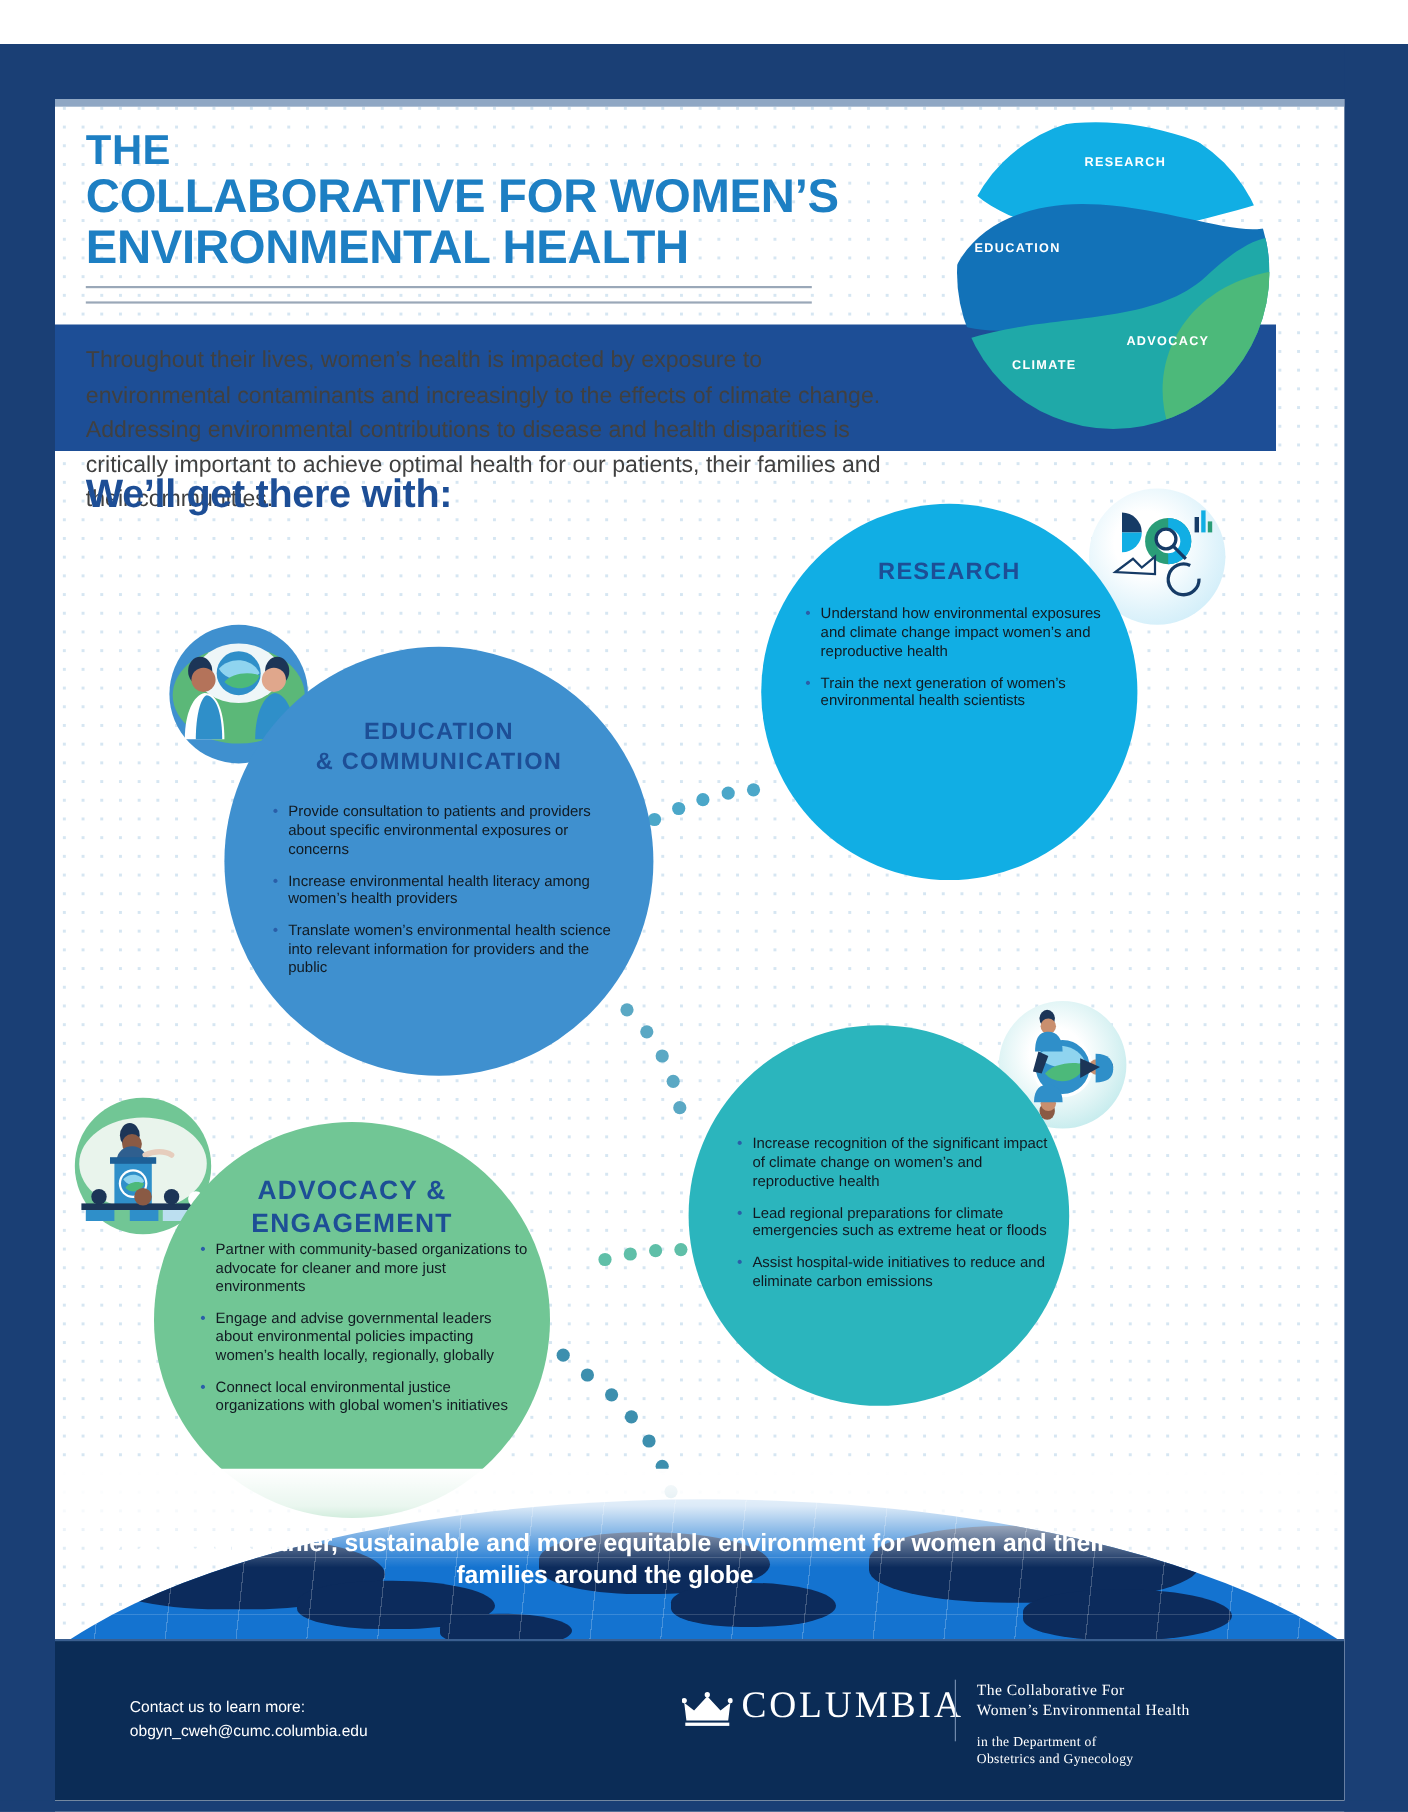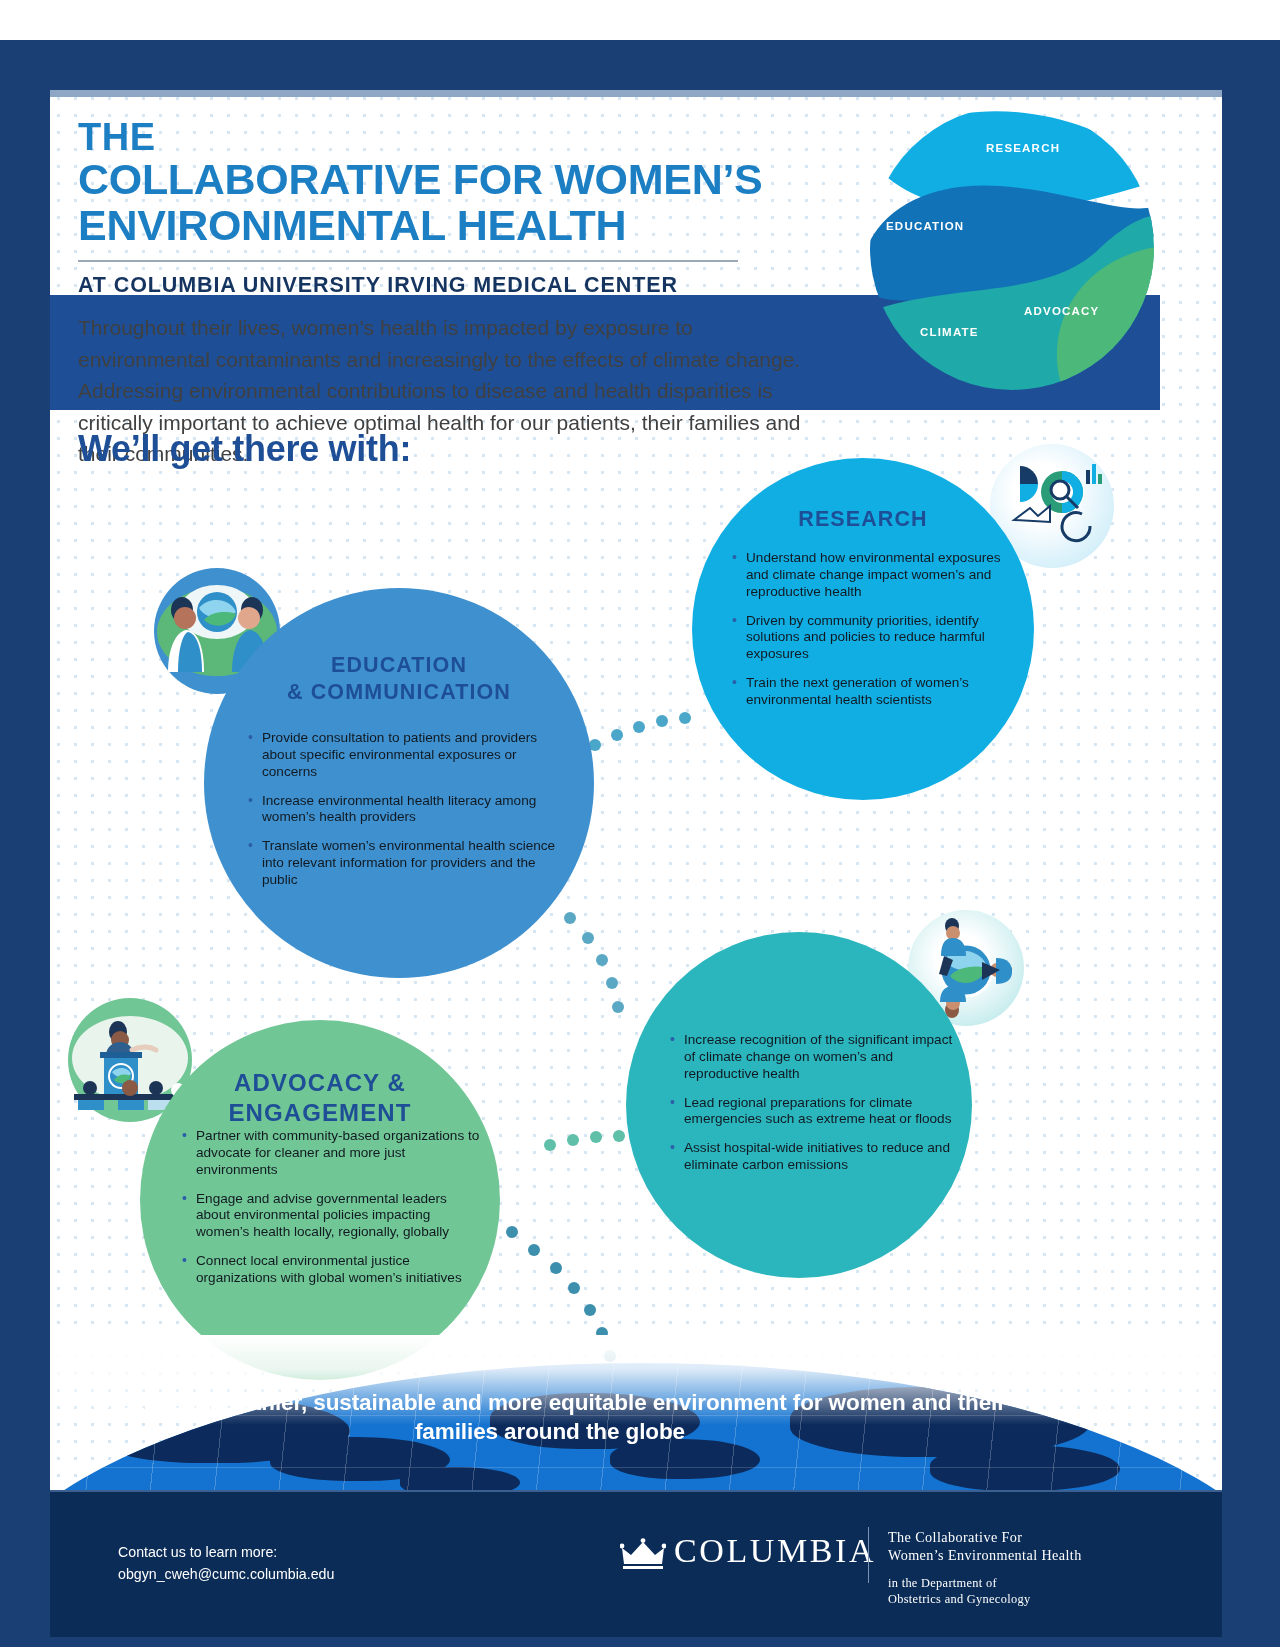--- a/index.html
+++ b/index.html
@@ -222,21 +222,20 @@
   <div class="canvas">
 
     <div class="dots"></div>
     <div class="header-top-rule"></div>
 
     <div class="head-area">
       <div class="title-the">THE</div>
       <div class="title-main">COLLABORATIVE FOR WOMEN’S</div>
       <div class="title-main">ENVIRONMENTAL HEALTH</div>
       <div class="rule"></div>
-      <div class="subtitle">AT COLUMBIA UNIVERSITY IRVING MEDICAL CENTER</div>
       <div class="rule2"></div>
     </div>
 
     <div class="intro-band"></div>
     <div class="intro-text">Throughout their lives, women’s health is impacted by exposure to environmental contaminants and increasingly to the effects of climate change. Addressing environmental contributions to disease and health disparities is critically important to achieve optimal health for our patients, their families and their communities.</div>
 
     <div class="logo-wrap">
       <svg width="320" height="300" viewBox="0 0 320 300">
         <defs>
           <clipPath id="logoCircle">
@@ -312,21 +311,20 @@
         <rect x="102" y="20" width="4" height="20" fill="#11aee4"></rect>
         <rect x="108" y="30" width="4" height="10" fill="#2a9d78"></rect>
         <path d="M24 76 l16 -12 l8 8 l12 -10 v16 z" fill="#ffffff" stroke="#163b66" stroke-width="2"></path>
         <path d="M92 70 a14 14 0 1 0 8 12" fill="none" stroke="#163b66" stroke-width="3"></path>
       </svg>
     </div>
     <div class="bubble" id="b-research">
       <div class="bubble-title">RESEARCH</div>
       <ul class="bullets">
         <li>Understand how environmental exposures and climate change impact women’s and reproductive health</li>
-        <li>Driven by community priorities, identify solutions and policies to reduce harmful exposures</li>
         <li>Train the next generation of women’s environmental health scientists</li>
       </ul>
     </div>
 
     <div class="bubble" id="b-education-icon">
       <svg width="126" height="126" viewBox="0 0 126 126">
         <ellipse cx="63" cy="64" rx="60" ry="44" fill="#5bb878"></ellipse>
         <ellipse cx="63" cy="44" rx="38" ry="27" fill="#eef6f8"></ellipse>
         <circle cx="63" cy="44" r="20" fill="#2f8fc9"></circle>
         <path d="M45 40 C55 28 76 30 82 44 C72 54 52 52 45 40 Z" fill="#8fd4ef"></path>

